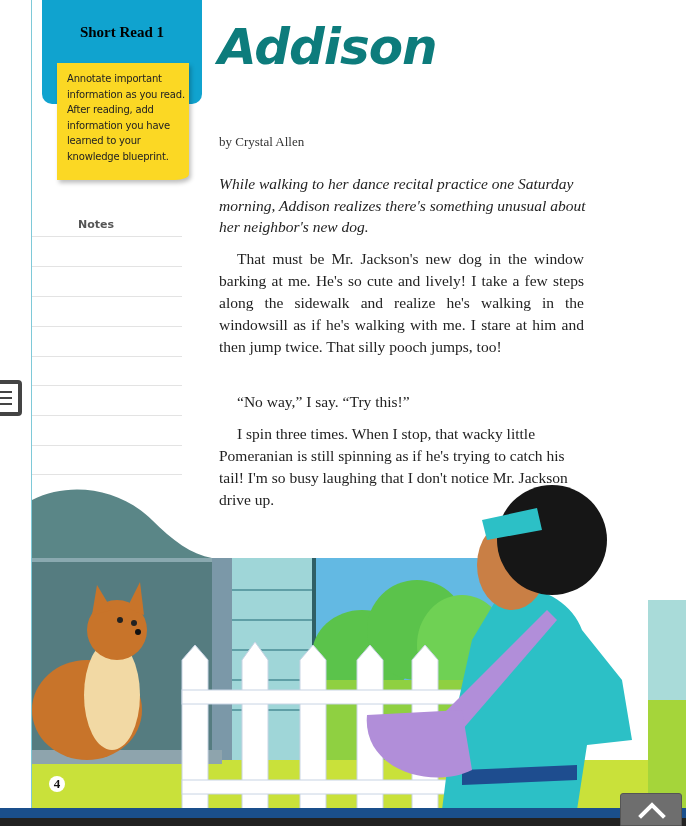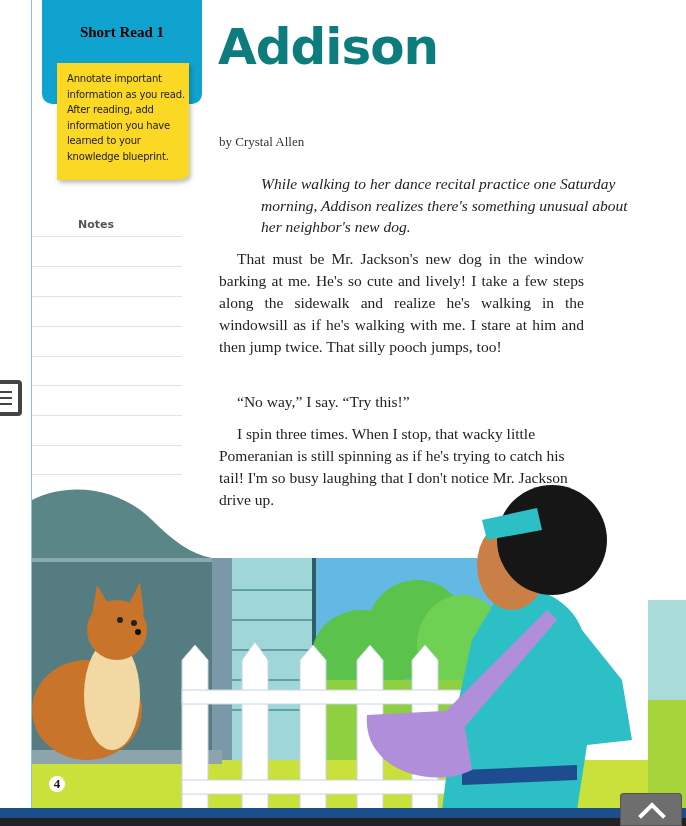--- a/index.html
+++ b/index.html
@@ -7,26 +7,26 @@
   .page{position:absolute;left:0;top:0;width:686px;height:810px;background:#fff;}
   .margin-line{position:absolute;left:31px;top:0;width:1px;height:810px;background:#7ec9d8;}
   .tab{position:absolute;left:42px;top:0;width:160px;height:104px;background:#10a3cf;border-radius:0 0 10px 10px;}
   .tab-title{position:absolute;left:0;top:24px;width:160px;text-align:center;font-weight:bold;font-size:15px;color:#000000;font-family:"Liberation Serif",serif;}
   .sticky{position:absolute;left:57px;top:63px;width:132px;height:117px;background:#fbd824;box-shadow:2px 3px 4px rgba(0,0,0,0.25);border-bottom-right-radius:14px 6px;}
   .sticky-text{position:absolute;left:10px;top:8px;width:118px;font-family:"DejaVu Sans",sans-serif;font-size:10px;line-height:15.5px;color:#222;letter-spacing:-0.2px;}
   .notes-label{position:absolute;left:78px;top:218px;font-family:"DejaVu Sans",sans-serif;font-weight:bold;font-size:11px;color:#555;}
   .note-line{position:absolute;left:32px;width:150px;height:1px;background:#e3e3e3;}
   .side-icon{position:absolute;left:-6px;top:380px;width:28px;height:36px;border:4px solid #444;border-radius:4px;background:#fff;box-sizing:border-box;}
   .side-icon span{position:absolute;left:0;width:14px;height:2px;background:#444;}
-  .title{position:absolute;left:218px;top:22px;font-family:"DejaVu Sans",sans-serif;font-weight:bold;color:#0d7c7c;line-height:1;}
+  .title{position:absolute;left:218px;top:22px;font-family:"DejaVu Sans",sans-serif;font-weight:bold;color:#0d7c7c;line-height:1;font-style:italic;}
   .title .l1{font-size:50px;letter-spacing:-1px;}
   .title .l2 .and{font-size:32px;}
   .title .l2 .rocky{font-size:56px;letter-spacing:-1px;}
   .byline{position:absolute;left:219px;top:134px;font-size:13px;color:#333;}
-  .intro{position:absolute;left:219px;top:173px;width:390px;font-style:italic;font-size:15.5px;line-height:21.5px;color:#222;margin-left:42px;}
+  .intro{position:absolute;left:219px;top:173px;width:390px;font-style:italic;font-size:15.5px;line-height:21.5px;color:#222;}
   .body-text{position:absolute;left:219px;width:365px;font-size:15.5px;line-height:22px;color:#222;}
   .illus{position:absolute;left:32px;top:480px;width:654px;height:330px;}
   .page-num{position:absolute;left:49px;top:776px;width:16px;height:16px;border-radius:50%;background:#fff;font-weight:bold;font-size:13px;text-align:center;line-height:16px;color:#111;}
   .bottom-bar{position:absolute;left:0;top:808px;width:686px;height:10px;background:#1a4f8c;}
   .bottom-dark{position:absolute;left:0;top:818px;width:686px;height:8px;background:#222;}
   .up-btn{position:absolute;left:620px;top:793px;width:62px;height:33px;background:#6e6e6e;border-radius:3px 3px 0 0;border:1px solid #555;box-sizing:border-box;}
   .up-btn svg{position:absolute;left:17px;top:6px;}
 </style>
 </head>
 <body>

